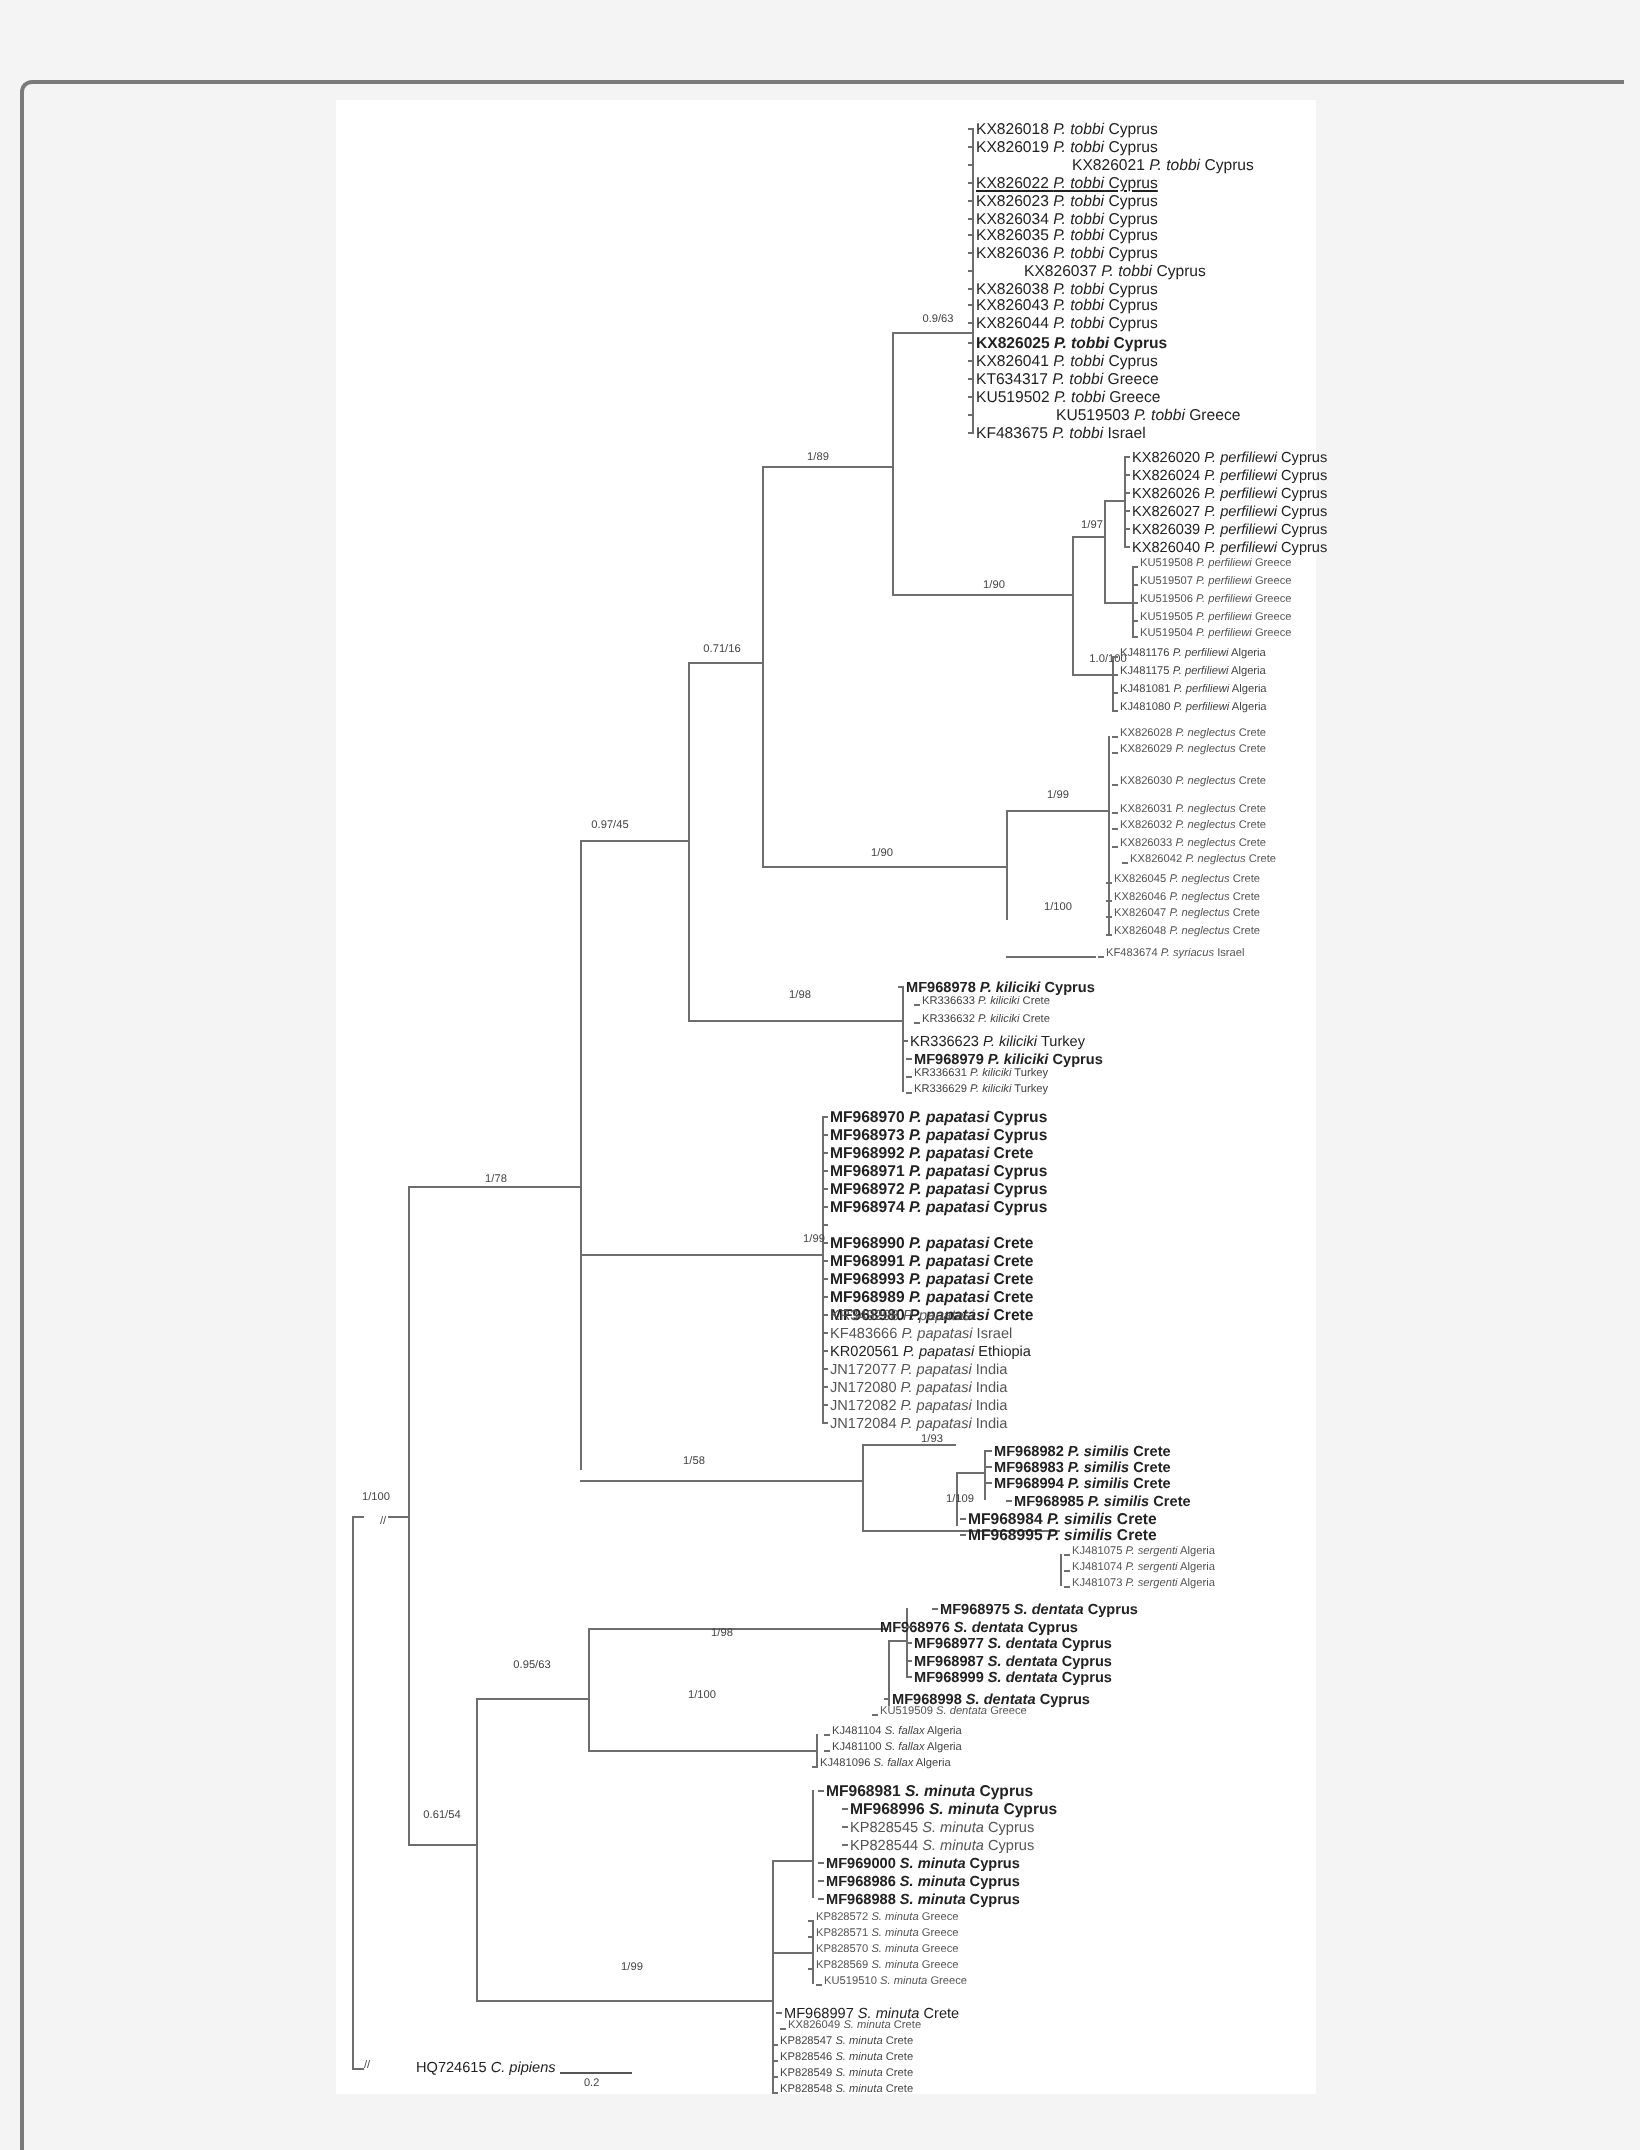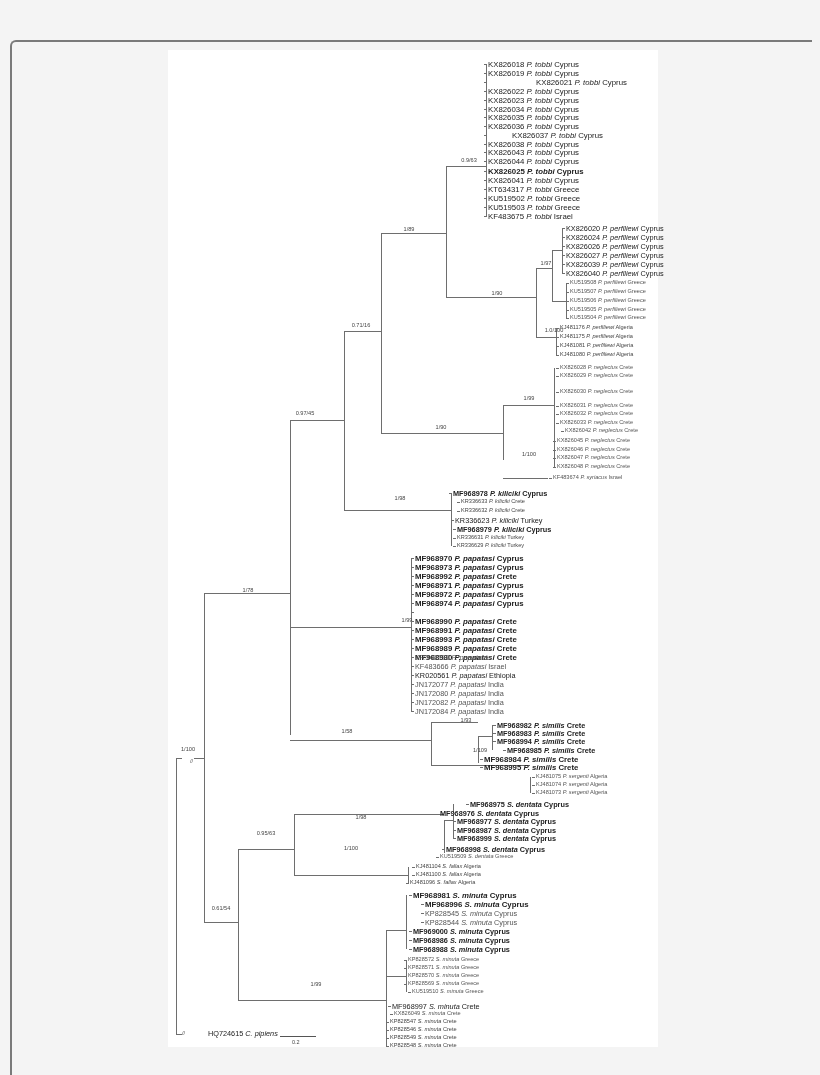--- a/index.html
+++ b/index.html
@@ -128,21 +128,21 @@
       <div class="node" style="left: 183px; top: 795px;">1/100</div>
       <div class="node" style="left: 148px; top: 931px;">1/99</div>
     </div>
   <div id="taxa">
       <div class="lbl big" style="left: 320px; top: 10px;"><span>KX826018 </span><i>P. tobbi</i><span> Cyprus</span></div>
       <div class="hl" style="left: 316px; top: 14px; width: 3px;"></div>
       <div class="lbl big" style="left: 320px; top: 19px;"><span>KX826019 </span><i>P. tobbi</i><span> Cyprus</span></div>
       <div class="hl" style="left: 316px; top: 23px; width: 3px;"></div>
       <div class="lbl big" style="left: 320px; top: 28px; margin-left: 48px;"><span>KX826021 </span><i>P. tobbi</i><span> Cyprus</span></div>
       <div class="hl" style="left: 316px; top: 32px; width: 3px;"></div>
-      <div class="lbl big" style="left: 320px; top: 37px;"><span>KX826022 </span><i>P. tobbi</i><span> Cyprus</span></div>
+      <div class="lbl big" style="left: 320px; top: 37px; text-decoration: underline;"><span>KX826022 </span><i>P. tobbi</i><span> Cyprus</span></div>
       <div class="hl" style="left: 316px; top: 41px; width: 3px;"></div>
       <div class="lbl big" style="left: 320px; top: 46px;"><span>KX826023 </span><i>P. tobbi</i><span> Cyprus</span></div>
       <div class="hl" style="left: 316px; top: 50px; width: 3px;"></div>
       <div class="lbl big" style="left: 320px; top: 55px;"><span>KX826034 </span><i>P. tobbi</i><span> Cyprus</span></div>
       <div class="hl" style="left: 316px; top: 59px; width: 3px;"></div>
       <div class="lbl big" style="left: 320px; top: 63px;"><span>KX826035 </span><i>P. tobbi</i><span> Cyprus</span></div>
       <div class="hl" style="left: 316px; top: 67px; width: 3px;"></div>
       <div class="lbl big" style="left: 320px; top: 72px;"><span>KX826036 </span><i>P. tobbi</i><span> Cyprus</span></div>
       <div class="hl" style="left: 316px; top: 76px; width: 3px;"></div>
       <div class="lbl big" style="left: 320px; top: 81px; margin-left: 24px;"><span>KX826037 </span><i>P. tobbi</i><span> Cyprus</span></div>
@@ -154,21 +154,21 @@
       <div class="lbl big" style="left: 320px; top: 107px;"><span>KX826044 </span><i>P. tobbi</i><span> Cyprus</span></div>
       <div class="hl" style="left: 316px; top: 111px; width: 3px;"></div>
       <div class="lbl big" style="left: 320px; top: 117px; font-weight: bold;"><span>KX826025 </span><i>P. tobbi</i><span> Cyprus</span></div>
       <div class="hl" style="left: 316px; top: 121px; width: 3px;"></div>
       <div class="lbl big" style="left: 320px; top: 126px;"><span>KX826041 </span><i>P. tobbi</i><span> Cyprus</span></div>
       <div class="hl" style="left: 316px; top: 130px; width: 3px;"></div>
       <div class="lbl big" style="left: 320px; top: 135px;"><span>KT634317 </span><i>P. tobbi</i><span> Greece</span></div>
       <div class="hl" style="left: 316px; top: 139px; width: 3px;"></div>
       <div class="lbl big" style="left: 320px; top: 144px;"><span>KU519502 </span><i>P. tobbi</i><span> Greece</span></div>
       <div class="hl" style="left: 316px; top: 148px; width: 3px;"></div>
-      <div class="lbl big" style="left: 320px; top: 153px;"><span>KU519503 </span><i>P. tobbi</i><span> Greece</span></div>
+      <div class="lbl big" style="left: 320px; top: 153px; padding-left: 40px;"><span>KU519503 </span><i>P. tobbi</i><span> Greece</span></div>
       <div class="hl" style="left: 316px; top: 157px; width: 3px;"></div>
       <div class="lbl big" style="left: 320px; top: 162px;"><span>KF483675 </span><i>P. tobbi</i><span> Israel</span></div>
       <div class="hl" style="left: 316px; top: 166px; width: 3px;"></div>
       <div class="lbl " style="left: 398px; top: 174px;"><span>KX826020 </span><i>P. perfiliewi</i><span> Cyprus</span></div>
       <div class="hl" style="left: 394px; top: 178px; width: 3px;"></div>
       <div class="lbl " style="left: 398px; top: 183px;"><span>KX826024 </span><i>P. perfiliewi</i><span> Cyprus</span></div>
       <div class="hl" style="left: 394px; top: 187px; width: 3px;"></div>
       <div class="lbl " style="left: 398px; top: 192px;"><span>KX826026 </span><i>P. perfiliewi</i><span> Cyprus</span></div>
       <div class="hl" style="left: 394px; top: 196px; width: 3px;"></div>
       <div class="lbl " style="left: 398px; top: 201px;"><span>KX826027 </span><i>P. perfiliewi</i><span> Cyprus</span></div>

